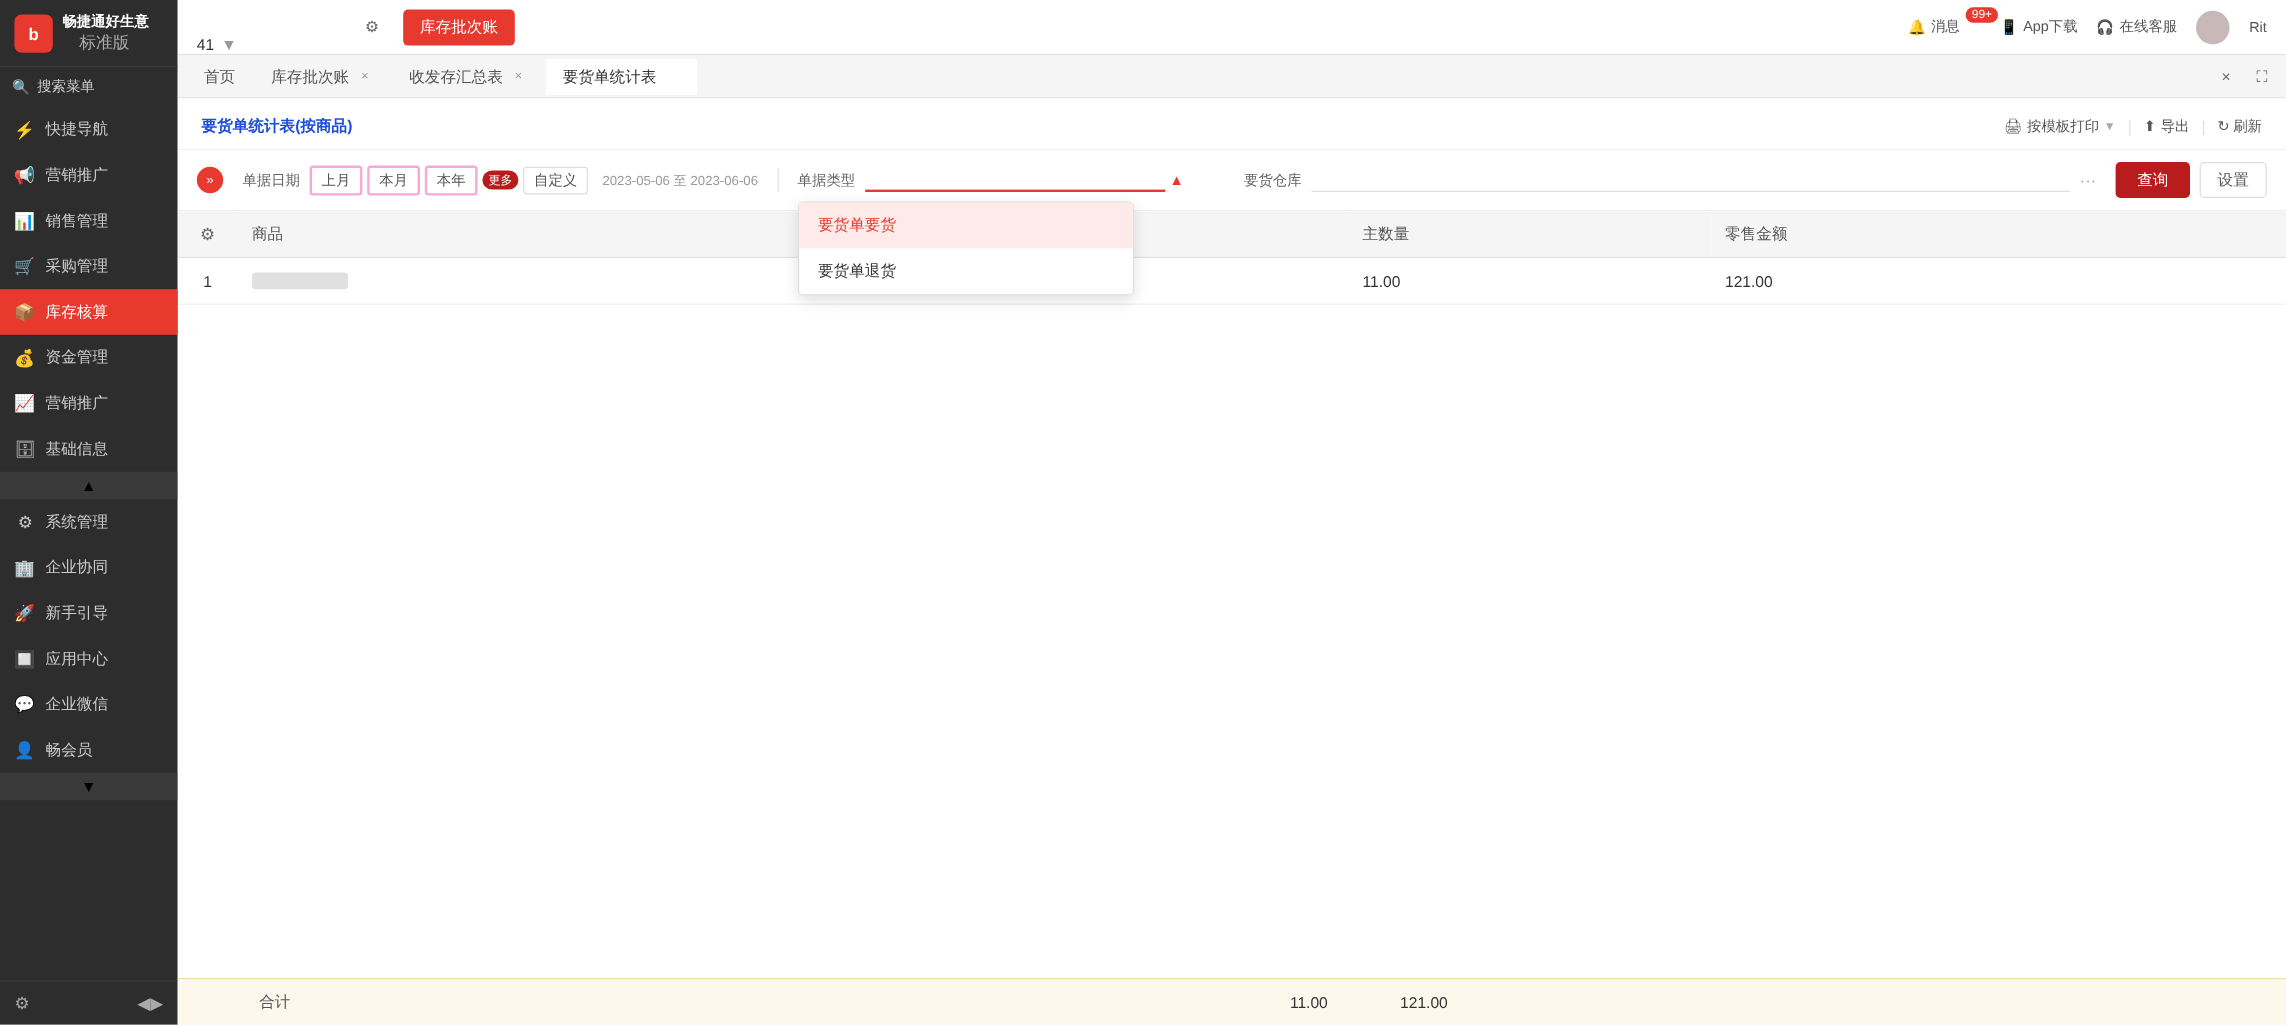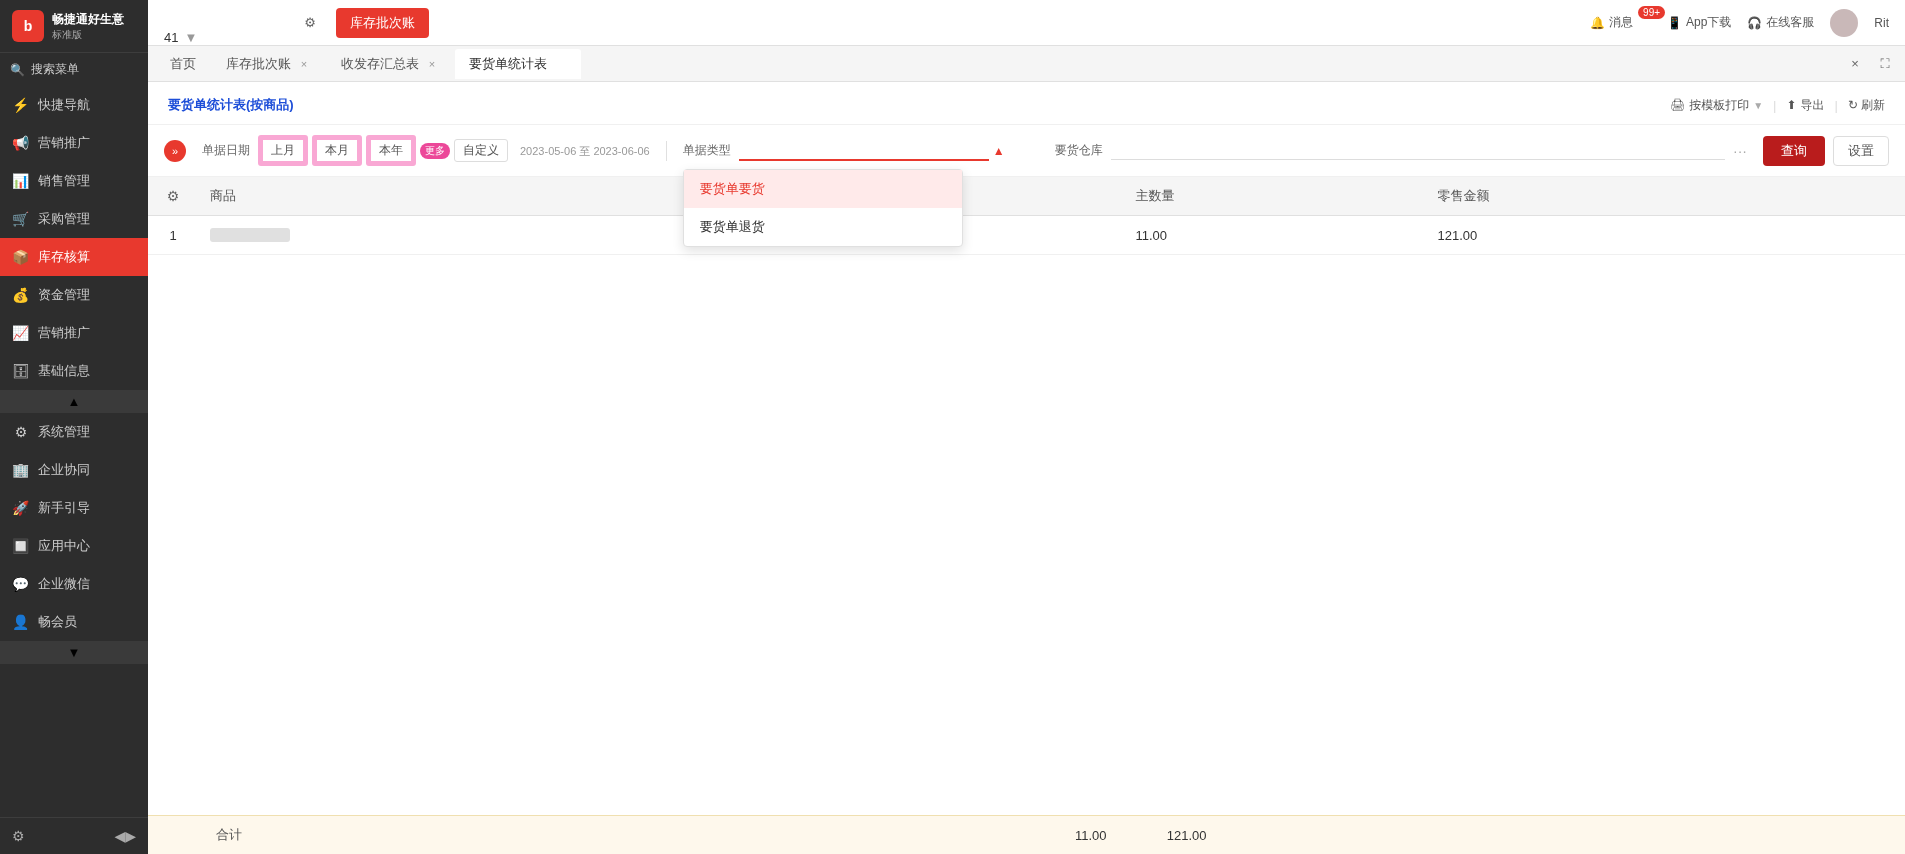--- a/index.html
+++ b/index.html
@@ -208,29 +208,29 @@
     }
     .filter-group {
       display: flex; align-items: center; gap: 8px;
     }
     .filter-label { color: #666; font-size: 12px; white-space: nowrap; }
     .filter-date-btns {
       display: flex; align-items: center; gap: 4px;
     }
     .filter-date-btn {
       padding: 2px 8px;
-      border: 5px solid #f9a8d4;
+      border: 2px solid #f9a8d4;
       border-radius: 3px;
       font-size: 12px;
       color: #555;
       cursor: pointer;
       background: #fff;
     }
     .filter-date-badge {
-      background: #ec4899; color: #fff;
+      background: #b91c1c; color: #fff;
       font-size: 10px; padding: 1px 5px;
       border-radius: 10px; cursor: pointer;
     }
     .filter-date-custom {
       padding: 2px 8px;
       border: 1px solid #ddd;
       border-radius: 3px;
       font-size: 12px;
       color: #555;
       cursor: pointer;
@@ -376,21 +376,21 @@
 </head>
 <body>
 
 <div class="sidebar">
   <div class="sidebar-logo">
     <div class="logo-icon">
         <span>b</span>
       </div>
     <div>
       <div style="color:#fff;font-size:12px;font-weight:600;">畅捷通好生意</div>
-      <div style="color:#aaa;font-size:10px;">标准版</div>
+      <div style="color:#aaa;font-size:14px;margin-left:14px;">标准版</div>
     </div>
   </div>
 
   <div class="sidebar-search">
     <span>🔍</span>
     <span>搜索菜单</span>
   </div>
 
   <div class="sidebar-nav">
     <div class="sidebar-item">

